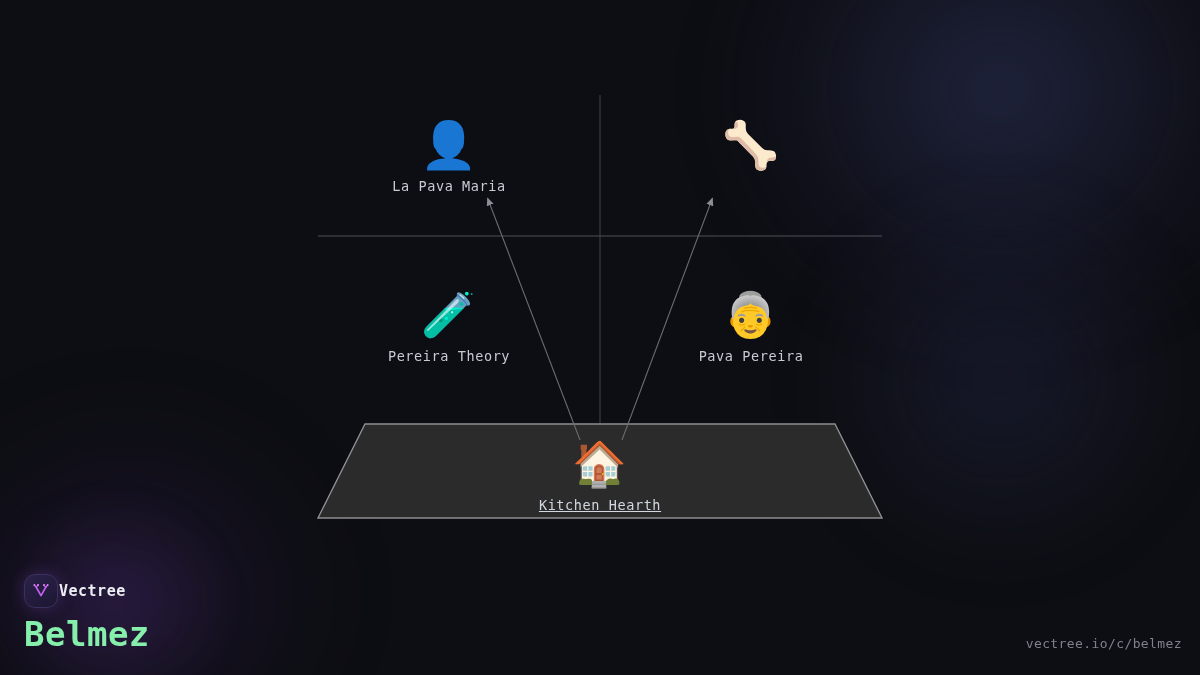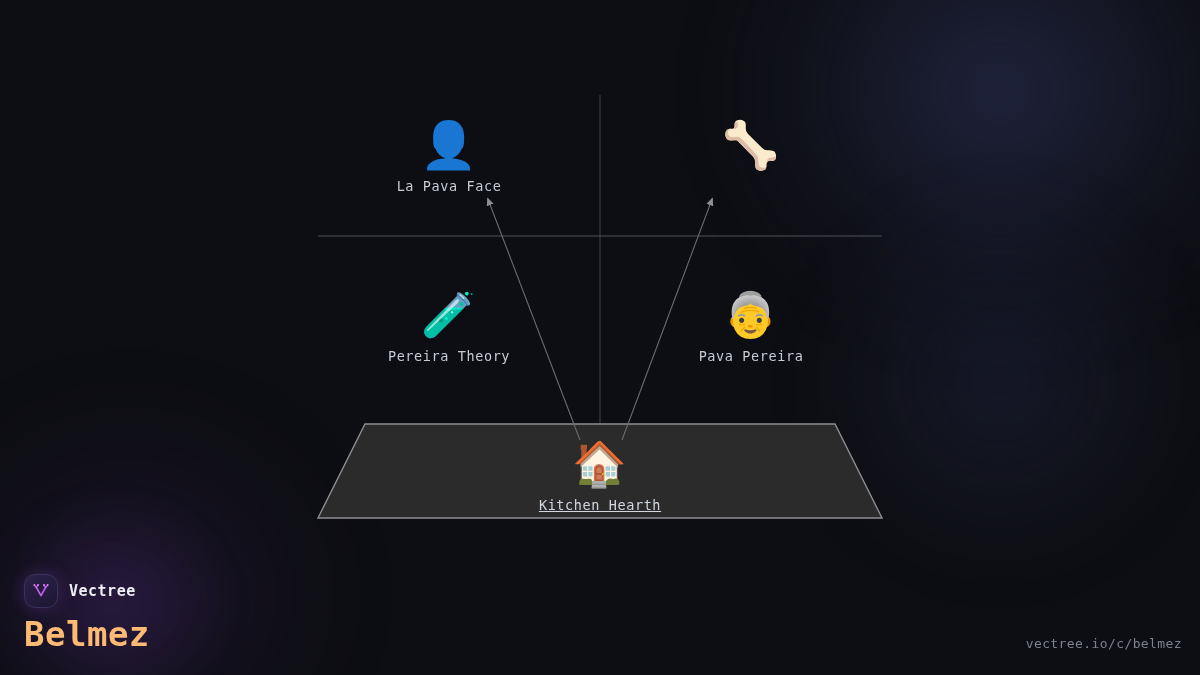--- a/index.html
+++ b/index.html
@@ -71,21 +71,21 @@
 
   
   .brand {
     position:absolute;
     left:24px;
     bottom:22px;
   }
   .brand-row {
     display:flex;
     align-items:center;
-    gap:11px;
+    gap:1px;
     margin-bottom:9px;
     margin-top:33px;
   }
   .logo-mark {
     width:34px; height:34px;
     border-radius:11px;
     background:linear-gradient(150deg,#2b2348 0%,#241c3e 55%,#1b1730 100%);
     border:1px solid #3b3160;
     display:flex; align-items:center; justify-content:center;
     box-shadow:0 0 16px rgba(140,80,210,0.28);
@@ -94,21 +94,21 @@
     font-family:"DejaVu Sans Mono", monospace;
     font-size:15px;
     font-weight:bold;
     color:#eceef3;
     letter-spacing:0.5px;
   }
   .page-title {
     font-family:"DejaVu Sans Mono", monospace;
     font-size:34px;
     font-weight:bold;
-    color:#fdba74;
+    color:#86efac;
     letter-spacing:0.5px;
     line-height:1.05;
   }
   .site-url {
     position:absolute;
     right:18px;
     bottom:24px;
     font-family:"DejaVu Sans Mono", monospace;
     font-size:13px;
     color:#7d828c;
@@ -140,21 +140,21 @@
 
     <polygon points="365,424 835,424 882,518 318,518" fill="#2b2b2b" stroke="#8e8e90" stroke-width="1.4"></polygon>
 
     <line x1="580" y1="440" x2="487.5" y2="198" stroke="#696c74" stroke-width="1.1" marker-end="url(#arrowhead)"></line>
 
     <line x1="622" y1="440" x2="712.5" y2="198" stroke="#696c74" stroke-width="1.1" marker-end="url(#arrowhead)"></line>
   </svg>
 
   <div class="node" style="left:449px; top:116px;">
     <span class="glyph">👤</span>
-    <span class="label">La Pava Face</span>
+    <span class="label">La Pava Maria</span>
   </div>
 
   <div class="node" style="left:751px; top:116px;">
     <span class="glyph">🦴</span>
   </div>
 
   <div class="node" style="left:449px; top:286px;">
     <span class="glyph small">🧪</span>
     <span class="label">Pereira Theory</span>
   </div>

